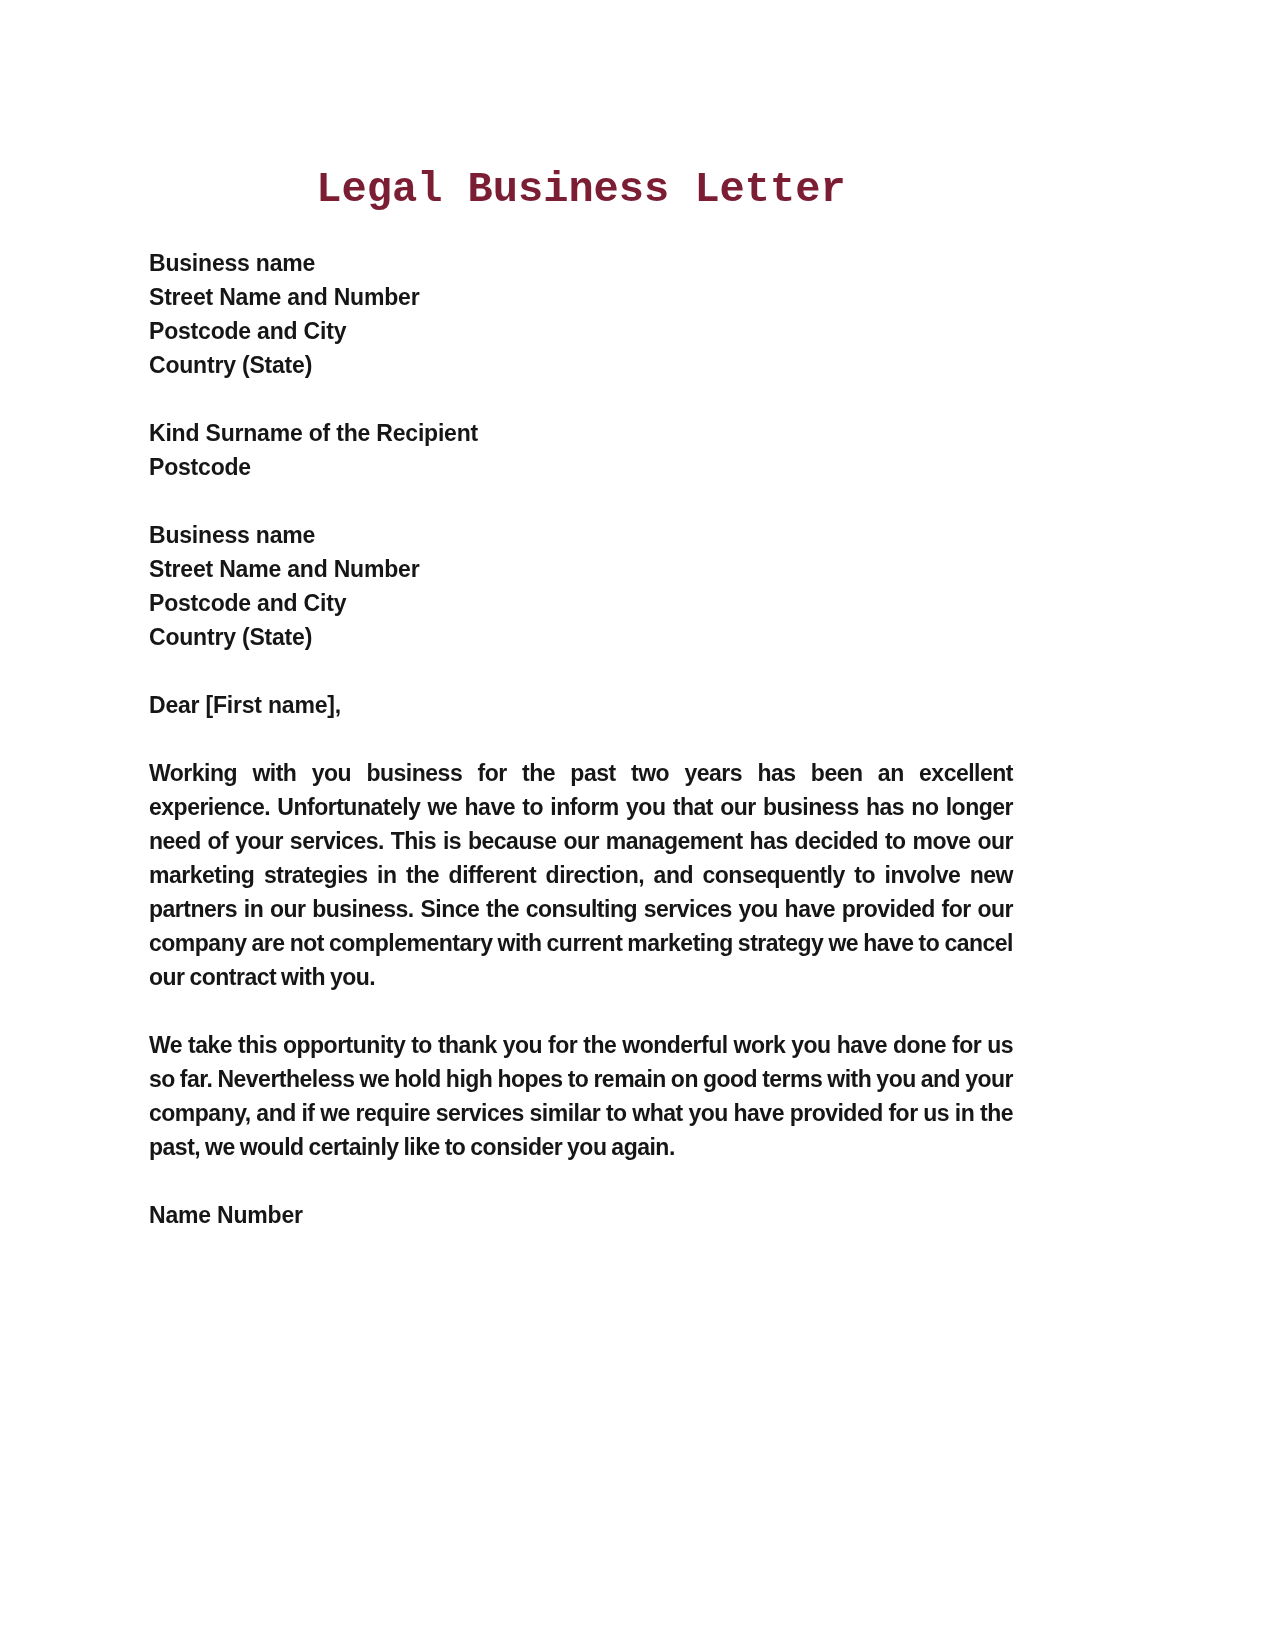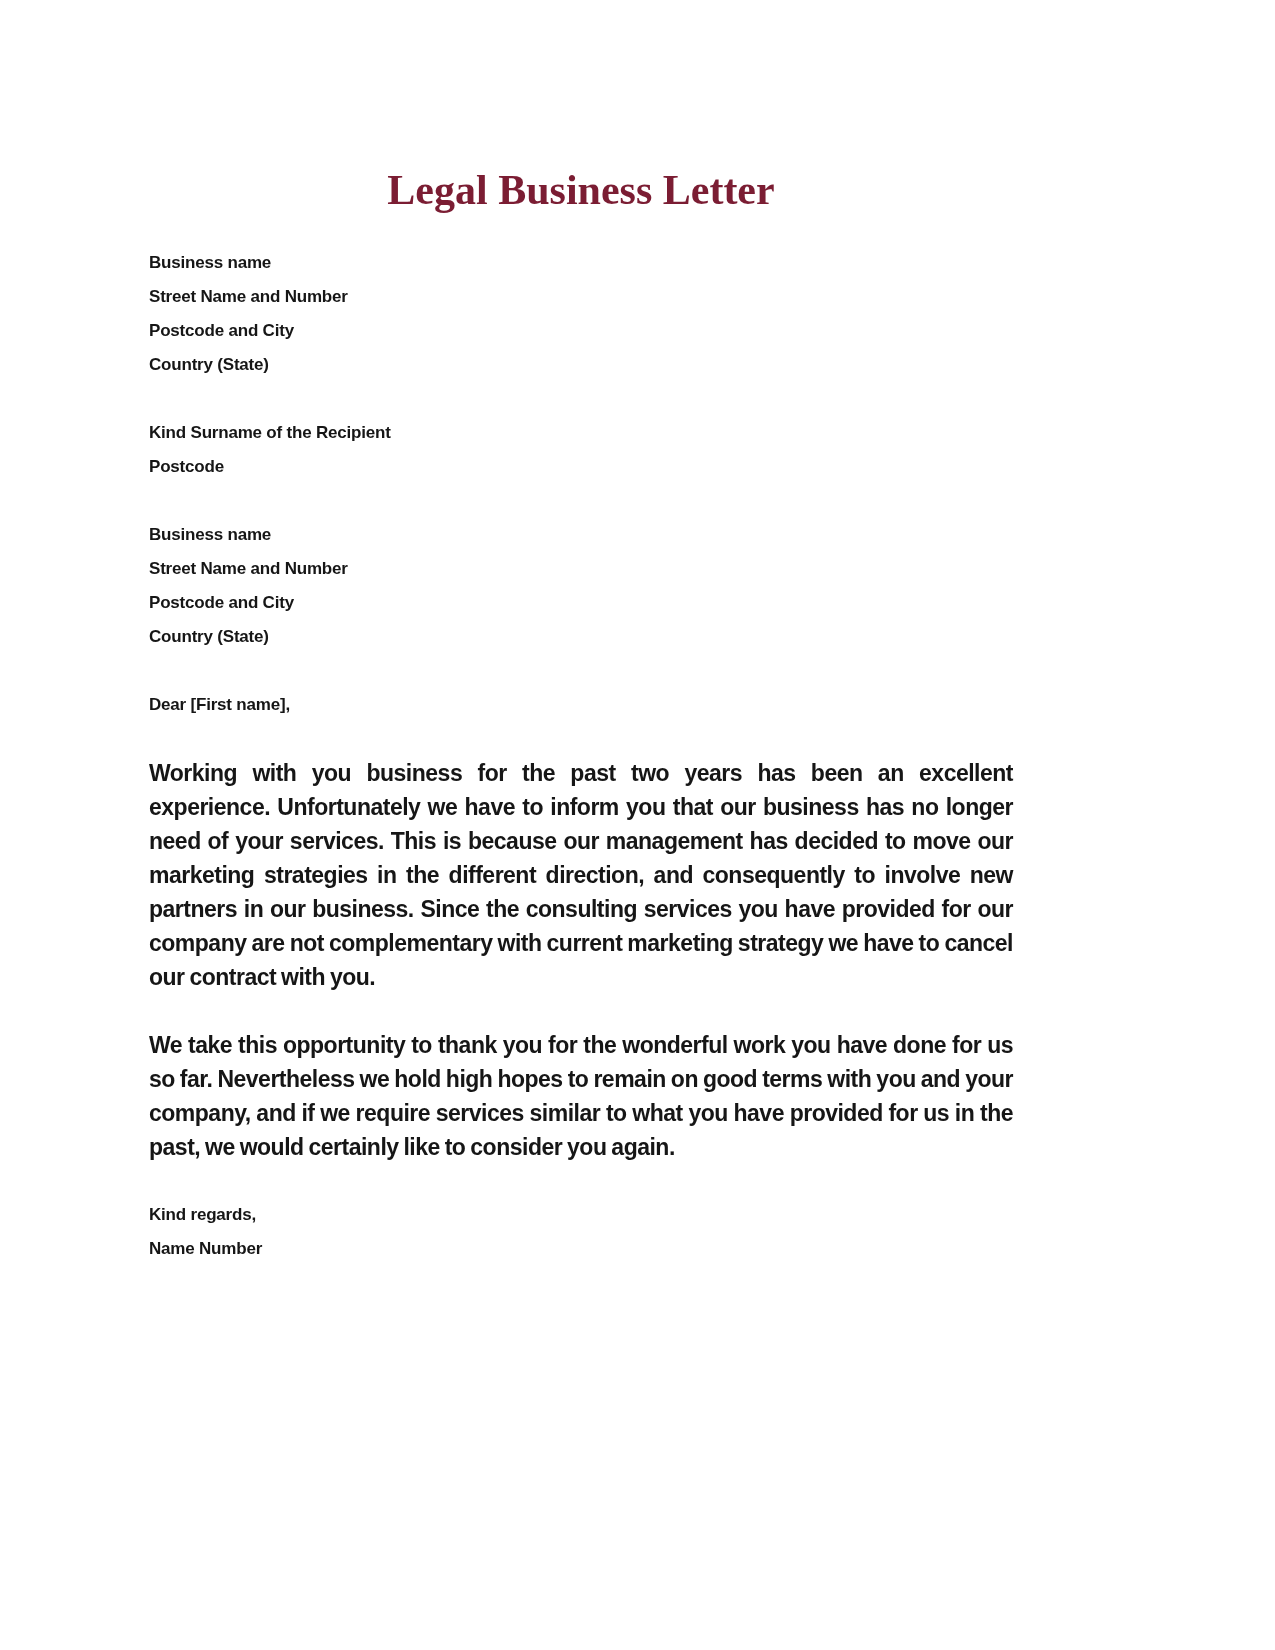--- a/index.html
+++ b/index.html
@@ -18,33 +18,33 @@
     font-weight: 700;
     color: #161616;
   }
   .content {
     position: absolute;
     left: 149px;
     top: 168px;
     width: 864px;
   }
   .doc-title {
-    font-family: Liberation Serif, serif;
+    font-family: Liberation Mono, monospace;
     font-weight: 700;
     font-size: 42px;
     line-height: 44px;
     color: #7B1D33;
     text-align: center;
     margin: 0 0 34px 0;
   }
   .block {
     margin: 0 0 34px 0;
   }
   .line {
-    font-size: 17px;
+    font-size: 23px;
     line-height: 34px;
     letter-spacing: -0.2px;
     white-space: pre-wrap;
   }
   .para {
     font-size: 23px;
     line-height: 34px;
     letter-spacing: -0.5px;
     word-spacing: -1px;
     text-align: justify;
@@ -84,18 +84,17 @@
 
     <div class="block">
       <div class="line">Dear [First name],</div>
     </div>
 
     <p class="para">Working with you business for the past two years has been an excellent experience. Unfortunately we have to inform you that our business has no longer need of your services. This is because our management has decided to move our marketing strategies in the different direction, and consequently to involve new partners in our business. Since the consulting services you have provided for our company are not complementary with current marketing strategy we have to cancel our contract with you.</p>
 
     <p class="para">We take this opportunity to thank you for the wonderful work you have done for us so far. Nevertheless we hold high hopes to remain on good terms with you and your company, and if we require services similar to what you have provided for us in the past, we would certainly like to consider you again.</p>
 
     <div class="block closing">
-      <div class="line">Kind regards,</div>
       <div class="line">Name Number</div>
     </div>
 
   </div>
 </div>
 
 </body></html>

